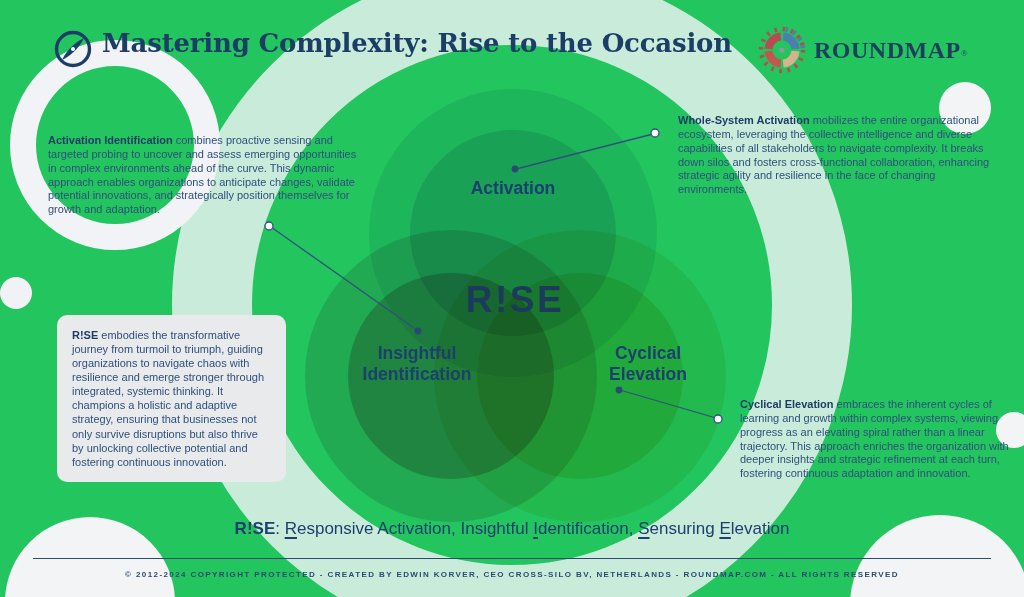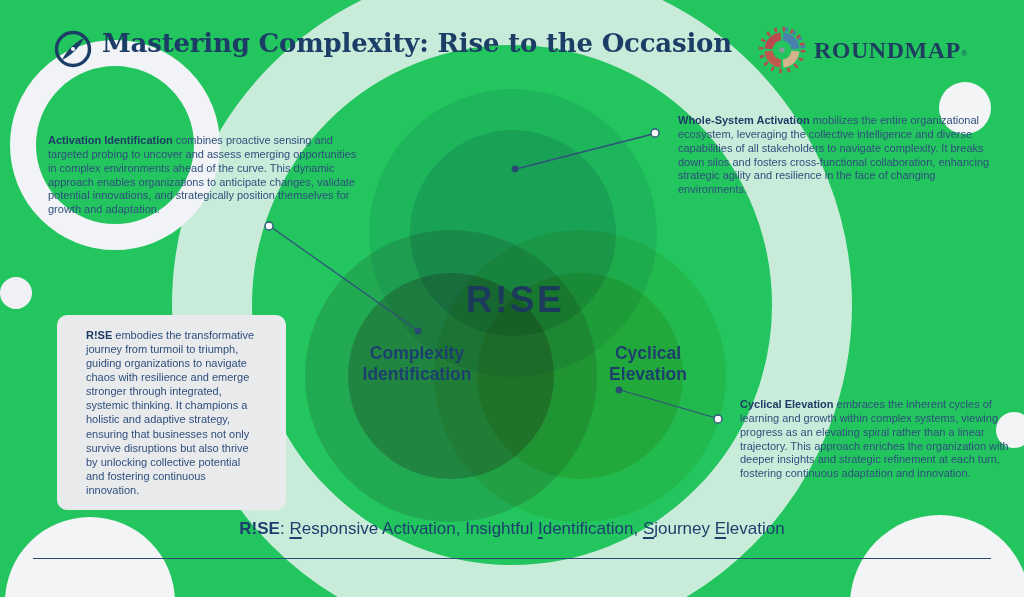--- a/index.html
+++ b/index.html
@@ -29,21 +29,21 @@
         letter-spacing:2.5px;color:#1b3a5c;z-index:3;}
   
   svg.connectors{position:absolute;left:0;top:0;z-index:2;pointer-events:none;}
   
   .note{position:absolute;font-size:11px;line-height:1.26;color:#2f4f7d;z-index:3;}
   .note b{color:#1e3c66;}
   .n-opportunity{left:48px;top:123px;width:318px;}
   .n-wholesystem{left:678px;top:103px;width:314px;}
   .n-cyclical{left:740px;top:387px;width:272px;}
   .n-rise{left:57px;top:304px;width:229px;box-sizing:border-box;background:#e8eaec;
-          border-radius:10px;padding:13px 29px;line-height:1.28;}
+          border-radius:10px;padding:13px 15px;line-height:1.28;}
   
   .tagline{position:absolute;left:0;right:0;top:519px;text-align:center;font-size:17px;
            color:#1d3f6e;z-index:3;}
   .tagline strong{font-weight:800;}
   .tagline u{text-decoration-thickness:1.5px;text-underline-offset:3px;}
   .rule{position:absolute;left:33px;right:33px;top:558px;border-top:1px solid #2b4a72;z-index:3;}
   .foot{position:absolute;left:0;right:0;top:570px;text-align:center;font-size:8px;font-weight:700;
         letter-spacing:1.4px;color:#2b4a72;z-index:3;}
 </style>
 </head>
@@ -88,23 +88,24 @@
 
   <div>
     <div class="vc c-blue-o"></div>
     <div class="vc c-red-o"></div>
     <div class="vc c-yel-o"></div>
     <div class="vc c-blue-i"></div>
     <div class="vc c-red-i"></div>
     <div class="vc c-yel-i"></div>
 
     <div class="vlabel" style="left:513px;top:178px;">
+      <span>Activation</span>
     </div>
     <div class="vlabel" style="left:417px;top:343px;">
-      <span>Complexity</span>
+      <span>Insightful</span>
       <span>Identification</span>
     </div>
     <div class="vlabel" style="left:648px;top:343px;">
       <span>Cyclical</span>
       <span>Elevation</span>
     </div>
     <div class="rise">R!SE</div>
   </div>
 
   <svg class="connectors" width="1024" height="597" viewBox="0 0 1024 597" aria-hidden="true">
@@ -124,17 +125,18 @@
   </svg>
 
   <p class="note n-opportunity"><b>Activation Identification</b><span> combines proactive sensing and targeted probing to uncover and assess emerging opportunities in complex environments ahead of the curve. This dynamic approach enables organizations to anticipate changes, validate potential innovations, and strategically position themselves for growth and adaptation.</span></p>
 
   <p class="note n-wholesystem"><b>Whole-System Activation</b><span> mobilizes the entire organizational ecosystem, leveraging the collective intelligence and diverse capabilities of all stakeholders to navigate complexity. It breaks down silos and fosters cross-functional collaboration, enhancing strategic agility and resilience in the face of changing environments.</span></p>
 
   <p class="note n-rise"><b>R!SE</b><span> embodies the transformative journey from turmoil to triumph, guiding organizations to navigate chaos with resilience and emerge stronger through integrated, systemic thinking. It champions a holistic and adaptive strategy, ensuring that businesses not only survive disruptions but also thrive by unlocking collective potential and fostering continuous innovation.</span></p>
 
   <p class="note n-cyclical"><b>Cyclical Elevation</b><span> embraces the inherent cycles of learning and growth within complex systems, viewing progress as an elevating spiral rather than a linear trajectory. This approach enriches the organization with deeper insights and strategic refinement at each turn, fostering continuous adaptation and innovation.</span></p>
 
-  <div class="tagline"><strong>R!SE</strong><span>: </span><u>R</u><span>esponsive Activation, Insightful </span><u>I</u><span>dentification, </span><u>S</u><span>journey </span><u>E</u><span>levation</span></div>
+  <div class="tagline"><strong>R!SE</strong><span>: </span><u>R</u><span>esponsive Activation, Insightful </span><u>I</u><span>dentification, </span><u>S</u><span>ensuring </span><u>E</u><span>levation</span></div>
 
   <div class="rule"></div>
+  <div class="foot">© 2012-2024 COPYRIGHT PROTECTED - CREATED BY EDWIN KORVER, CEO CROSS-SILO BV, NETHERLANDS - ROUNDMAP.COM - ALL RIGHTS RESERVED</div>
 
 </div>
 
 </body></html>

